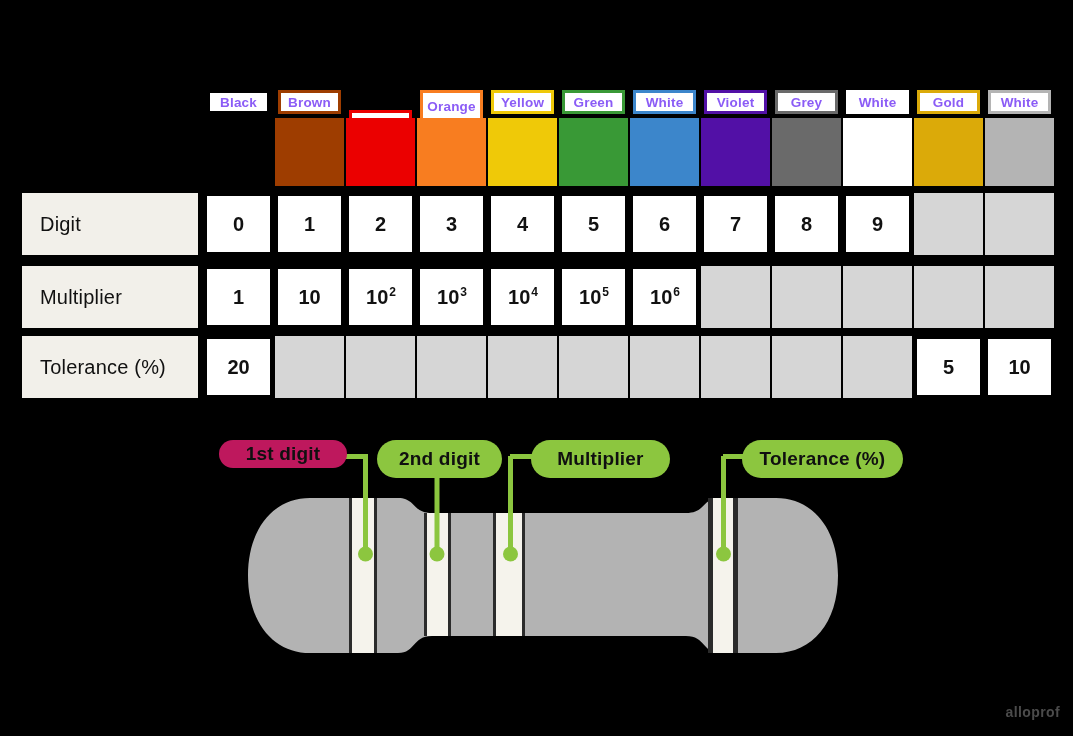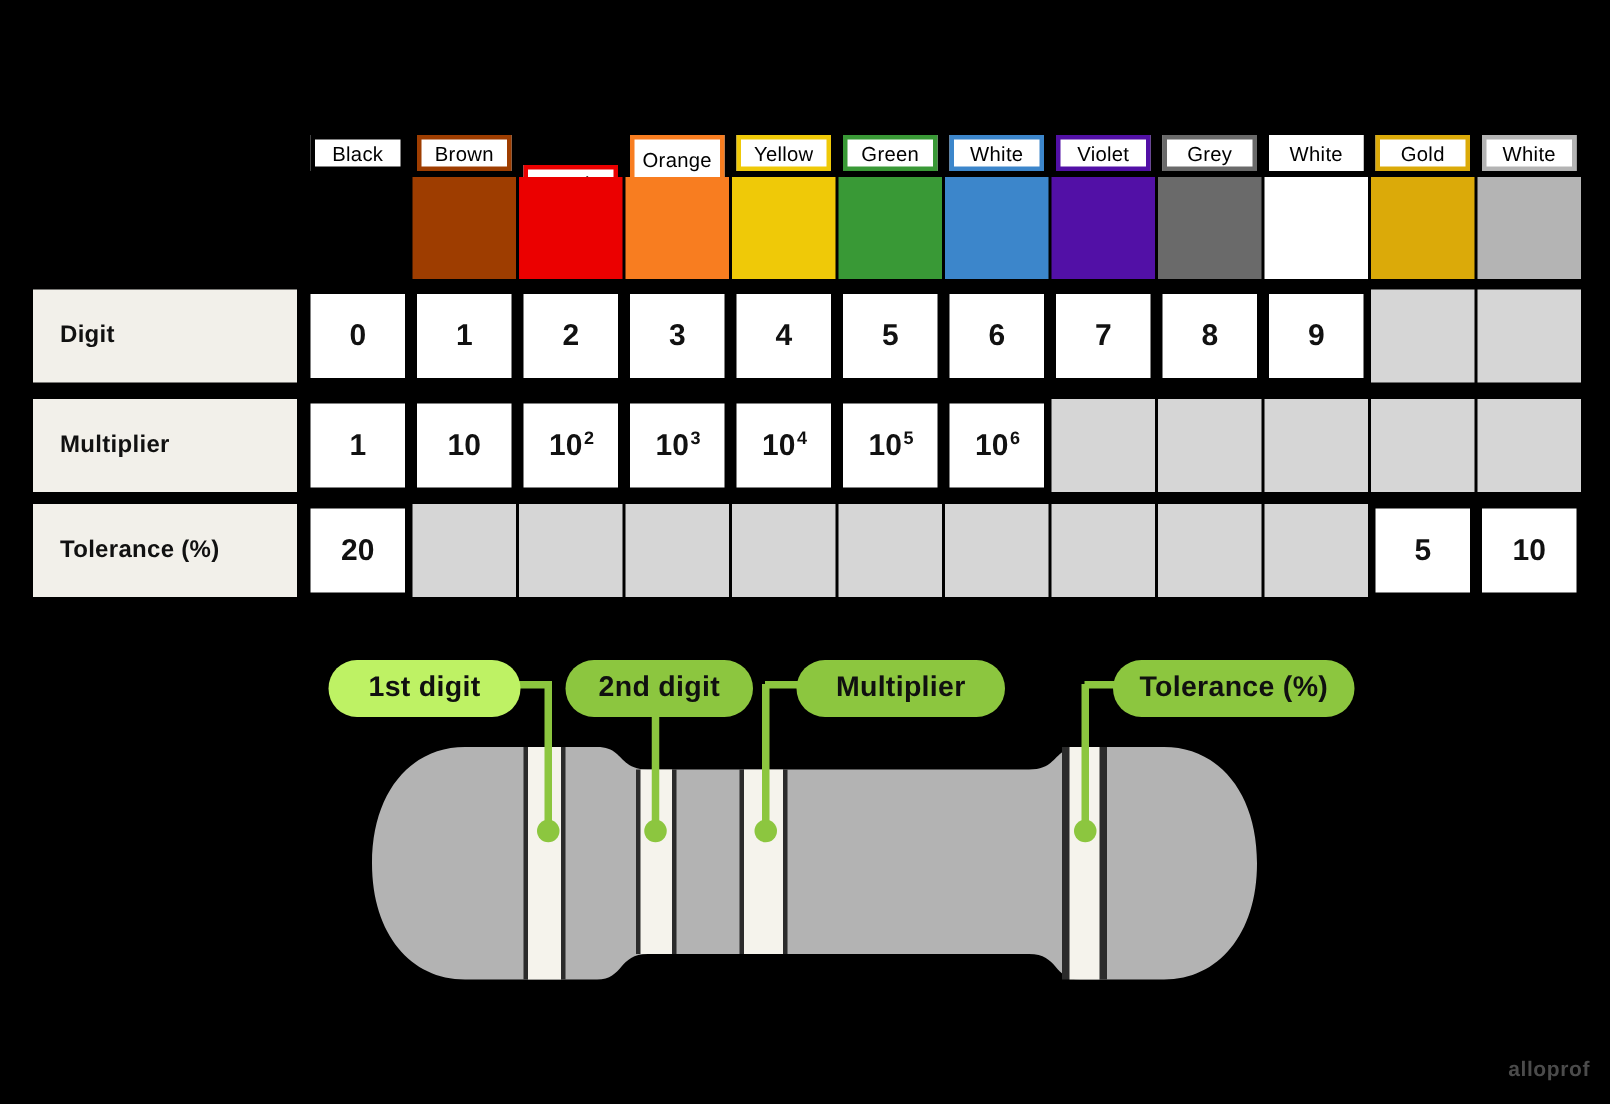--- a/index.html
+++ b/index.html
@@ -3,27 +3,27 @@
 <meta charset="utf-8">
 <style>
   html,body{margin:0;padding:0;background:#000;}
   #stage{
     position:relative;width:1073px;height:736px;background:#000;
     overflow:hidden;font-family:"Liberation Sans","DejaVu Sans",sans-serif;
     -webkit-font-smoothing:antialiased;
   }
   .abs{position:absolute;box-sizing:border-box;}
   .col-label{
-    background:#fff;color:#000000;font-weight:400;font-size:13.5px;
+    background:#fff;color:#8b5cf6;font-weight:700;font-size:13.5px;
     display:flex;align-items:center;justify-content:center;
     border:3px solid #737373;letter-spacing:0.2px;
   }
   .swatch{}
   .row-header{
-    background:#f2f0ea;color:#111;font-weight:700;font-size:16px;
+    background:#f2f0ea;color:#111;font-weight:400;font-size:20px;
     display:flex;align-items:center;padding-left:18px;letter-spacing:0.2px;
   }
   .cell-white{
     background:#fff;color:#111;font-weight:700;font-size:20px;
     display:flex;align-items:center;justify-content:center;
   }
   .cell-white sup{font-size:12px;line-height:0;position:relative;top:-5px;left:1px;}
   .cell-grey{}
   .pill{
     color:#101010;font-weight:700;font-size:19px;border-radius:19px;
@@ -164,20 +164,20 @@
         </g>
         <g>
           <rect x="723" y="454" width="27" height="5" fill="#8cc63f"></rect>
           <rect x="721" y="456" width="5" height="98" fill="#8cc63f"></rect>
           <circle cx="723.5" cy="554" r="7.5" fill="#8cc63f"></circle>
         </g>
       </g>
   </svg>
 
   <div id="pill-layer" class="abs" style="left:0;top:0;width:1073px;height:736px;pointer-events:none;">
-      <div class="abs pill" style="left: 219px; top: 440px; width: 128px; height: 38px; background: #bef264;">1st digit</div>
+      <div class="abs pill" style="left: 219px; top: 440px; width: 128px; height: 28px; background: #be185d;">1st digit</div>
       <div class="abs pill" style="left: 377px; top: 440px; width: 125px; height: 38px; background: rgb(140, 198, 63);">2nd digit</div>
       <div class="abs pill" style="left: 531px; top: 440px; width: 139px; height: 38px; background: rgb(140, 198, 63);">Multiplier</div>
       <div class="abs pill" style="left: 742px; top: 440px; width: 161px; height: 38px; background: rgb(140, 198, 63);">Tolerance (%)</div>
     </div>
 
   <div id="watermark" class="abs">alloprof</div>
 </div>
 
 </body></html>

